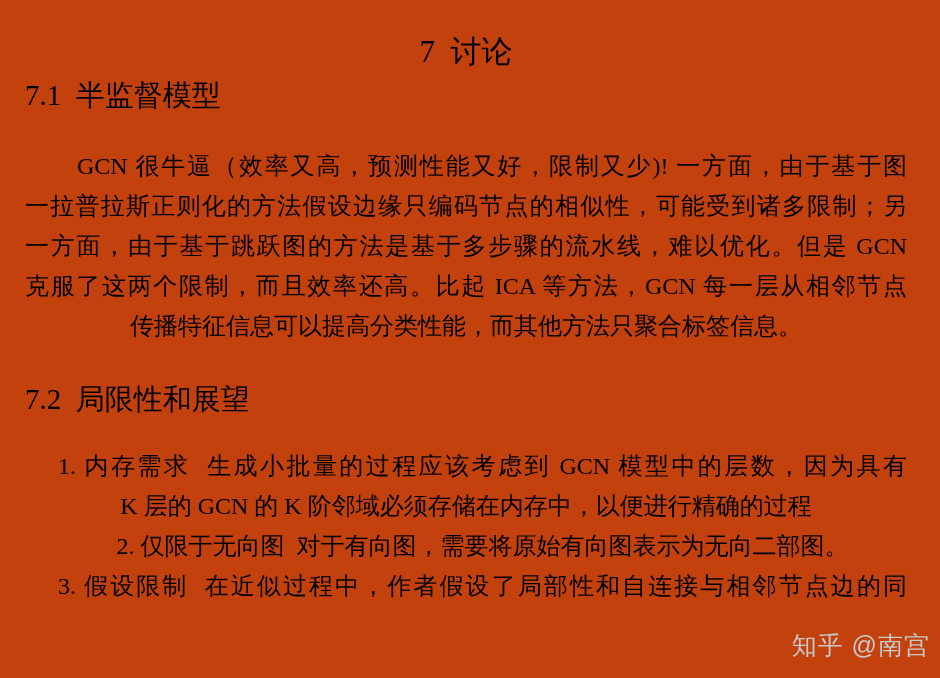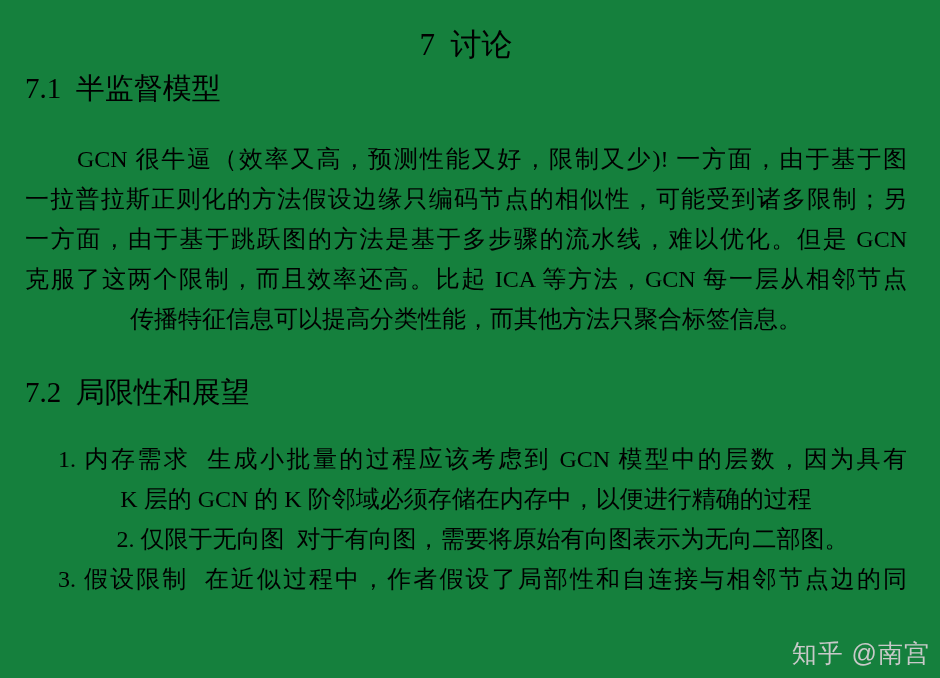--- a/index.html
+++ b/index.html
@@ -11,23 +11,23 @@
     width: 940px;
     height: 678px;
     font-family: "Liberation Serif", "DejaVu Serif", serif;
     color: #000000;
     overflow: hidden;
   }
   .page {
     position: relative;
     width: 940px;
     height: 678px;
-    background: #15803d;
+    background: #c2410c;
     box-sizing: border-box;
-    padding: 5px 33px 0 25px;
+    padding: 12px 33px 0 25px;
     overflow: hidden;
   }
   .doc-title {
     font-size: 31px;
     font-weight: normal;
     text-align: center;
     margin: 0;
     padding-top: 18px;
     line-height: 44px;
     white-space: pre-wrap;
@@ -64,21 +64,21 @@
   }
   .para .tline.ind {
     text-indent: 52px;
   }
   .litem .tline.ind {
     text-indent: 33px;
   }
   .watermark {
     position: absolute;
     right: 10px;
-    bottom: 8px;
+    bottom: 16px;
     font-family: "Liberation Sans", "DejaVu Sans", sans-serif;
     font-size: 25px;
     color: #c9c9c9;
     letter-spacing: 1px;
     white-space: pre;
   }
 </style>
 </head>
 <body>
 

